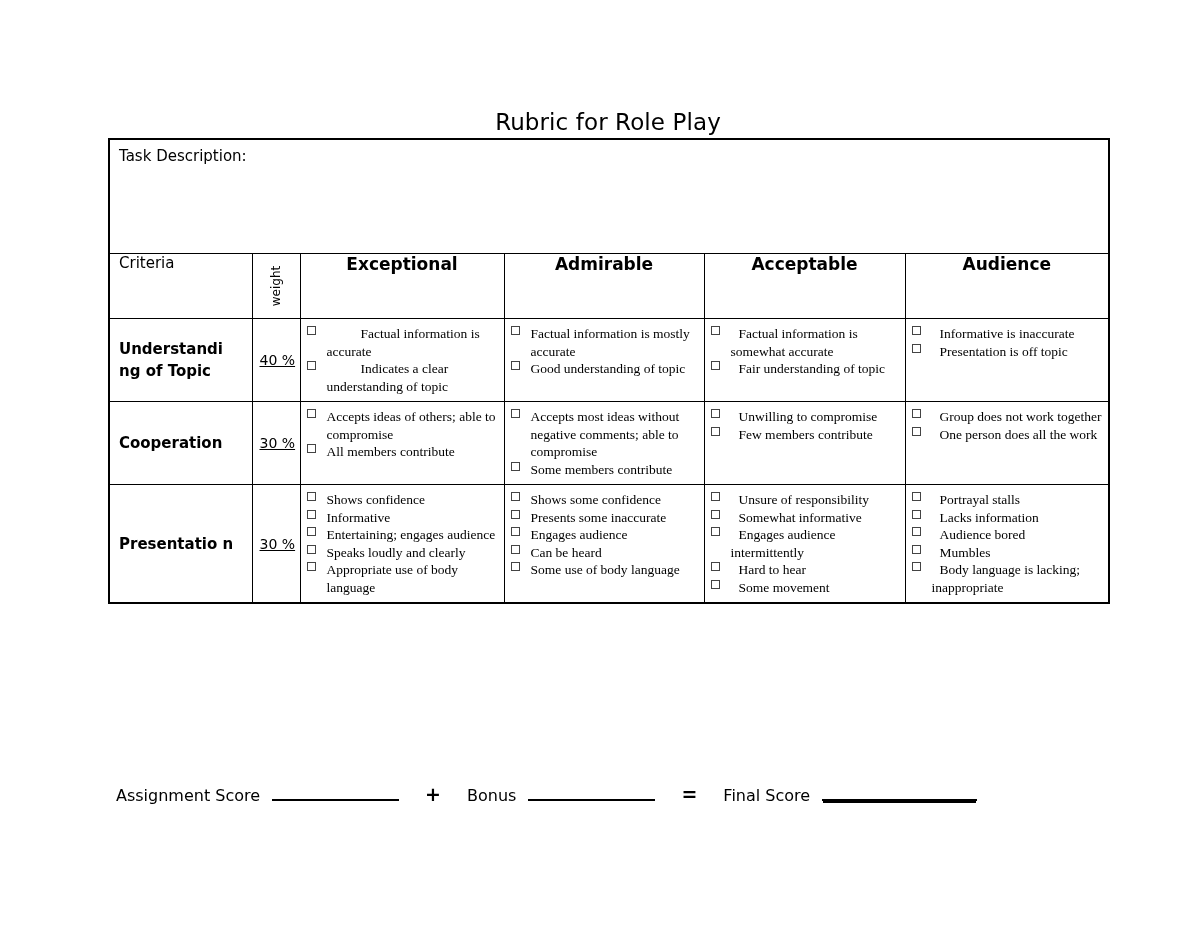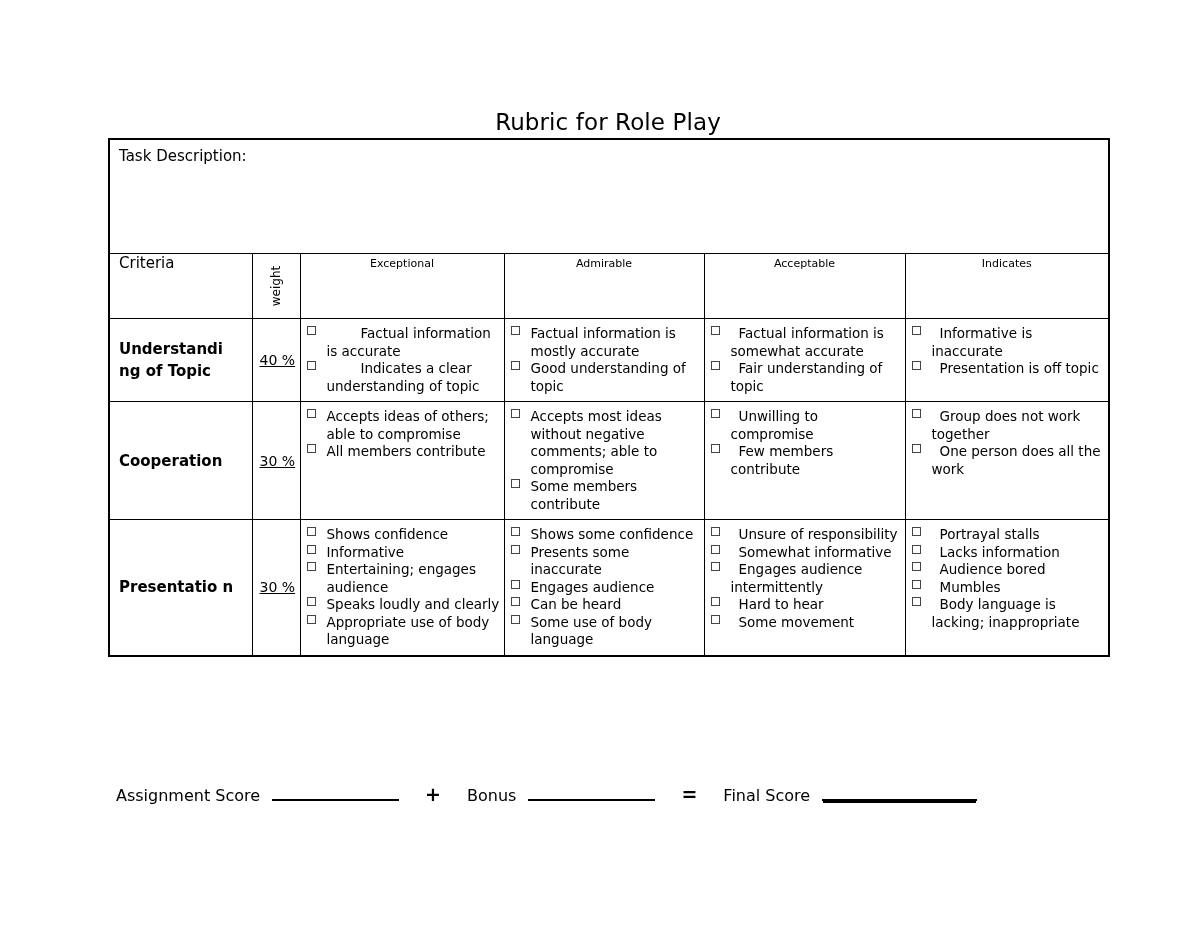--- a/index.html
+++ b/index.html
@@ -82,22 +82,23 @@
     left: 50%;
     top: 50%;
     transform: translate(-50%, -50%) rotate(-90deg);
     transform-origin: center center;
     white-space: nowrap;
     font-size: 12px;
     line-height: 14px;
   }
   .hdr-level {
     text-align: center;
-    font-size: 11px;
+    font-size: 17px;
     line-height: 20px;
+    font-weight: bold;
   }
 
   
   .crit-cell {
     vertical-align: middle !important;
     font-weight: bold;
     font-size: 15px;
     line-height: 22px;
     padding-left: 9px !important;
     padding-right: 2px !important;
@@ -114,20 +115,21 @@
   
   .desc-cell {
     padding: 6px 4px 6px 5px !important;
     font-size: 13.5px;
     line-height: 17.5px;
   }
   ul.checks {
     list-style: none;
     margin: 0;
     padding: 0;
+    font-family: Liberation Serif, serif;
   }
   ul.checks li {
     position: relative;
     padding-left: 21px;
     margin: 0;
   }
   ul.checks li .box {
     position: absolute;
     left: 1px;
     top: 1px;
@@ -197,21 +199,21 @@
       </tr>
 
       <tr class="hdr-row">
         <td class="hdr-criteria">Criteria</td>
         <td class="hdr-weight">
           <span class="rot">weight</span>
         </td>
         <td class="hdr-level">Exceptional</td>
         <td class="hdr-level">Admirable</td>
         <td class="hdr-level">Acceptable</td>
-        <td class="hdr-level">Indicates</td>
+        <td class="hdr-level">Audience</td>
       </tr>
 
       <tr>
         <td class="crit-cell">Understandi ng of Topic</td>
         <td class="weight-cell">40 %</td>
         <td class="desc-cell">
           <ul class="checks">
             <li><span class="box"></span><span class="tab-md"></span><span>Factual information is accurate</span></li>
             <li><span class="box"></span><span class="tab-md"></span><span>Indicates a clear understanding of topic</span></li>
           </ul>

